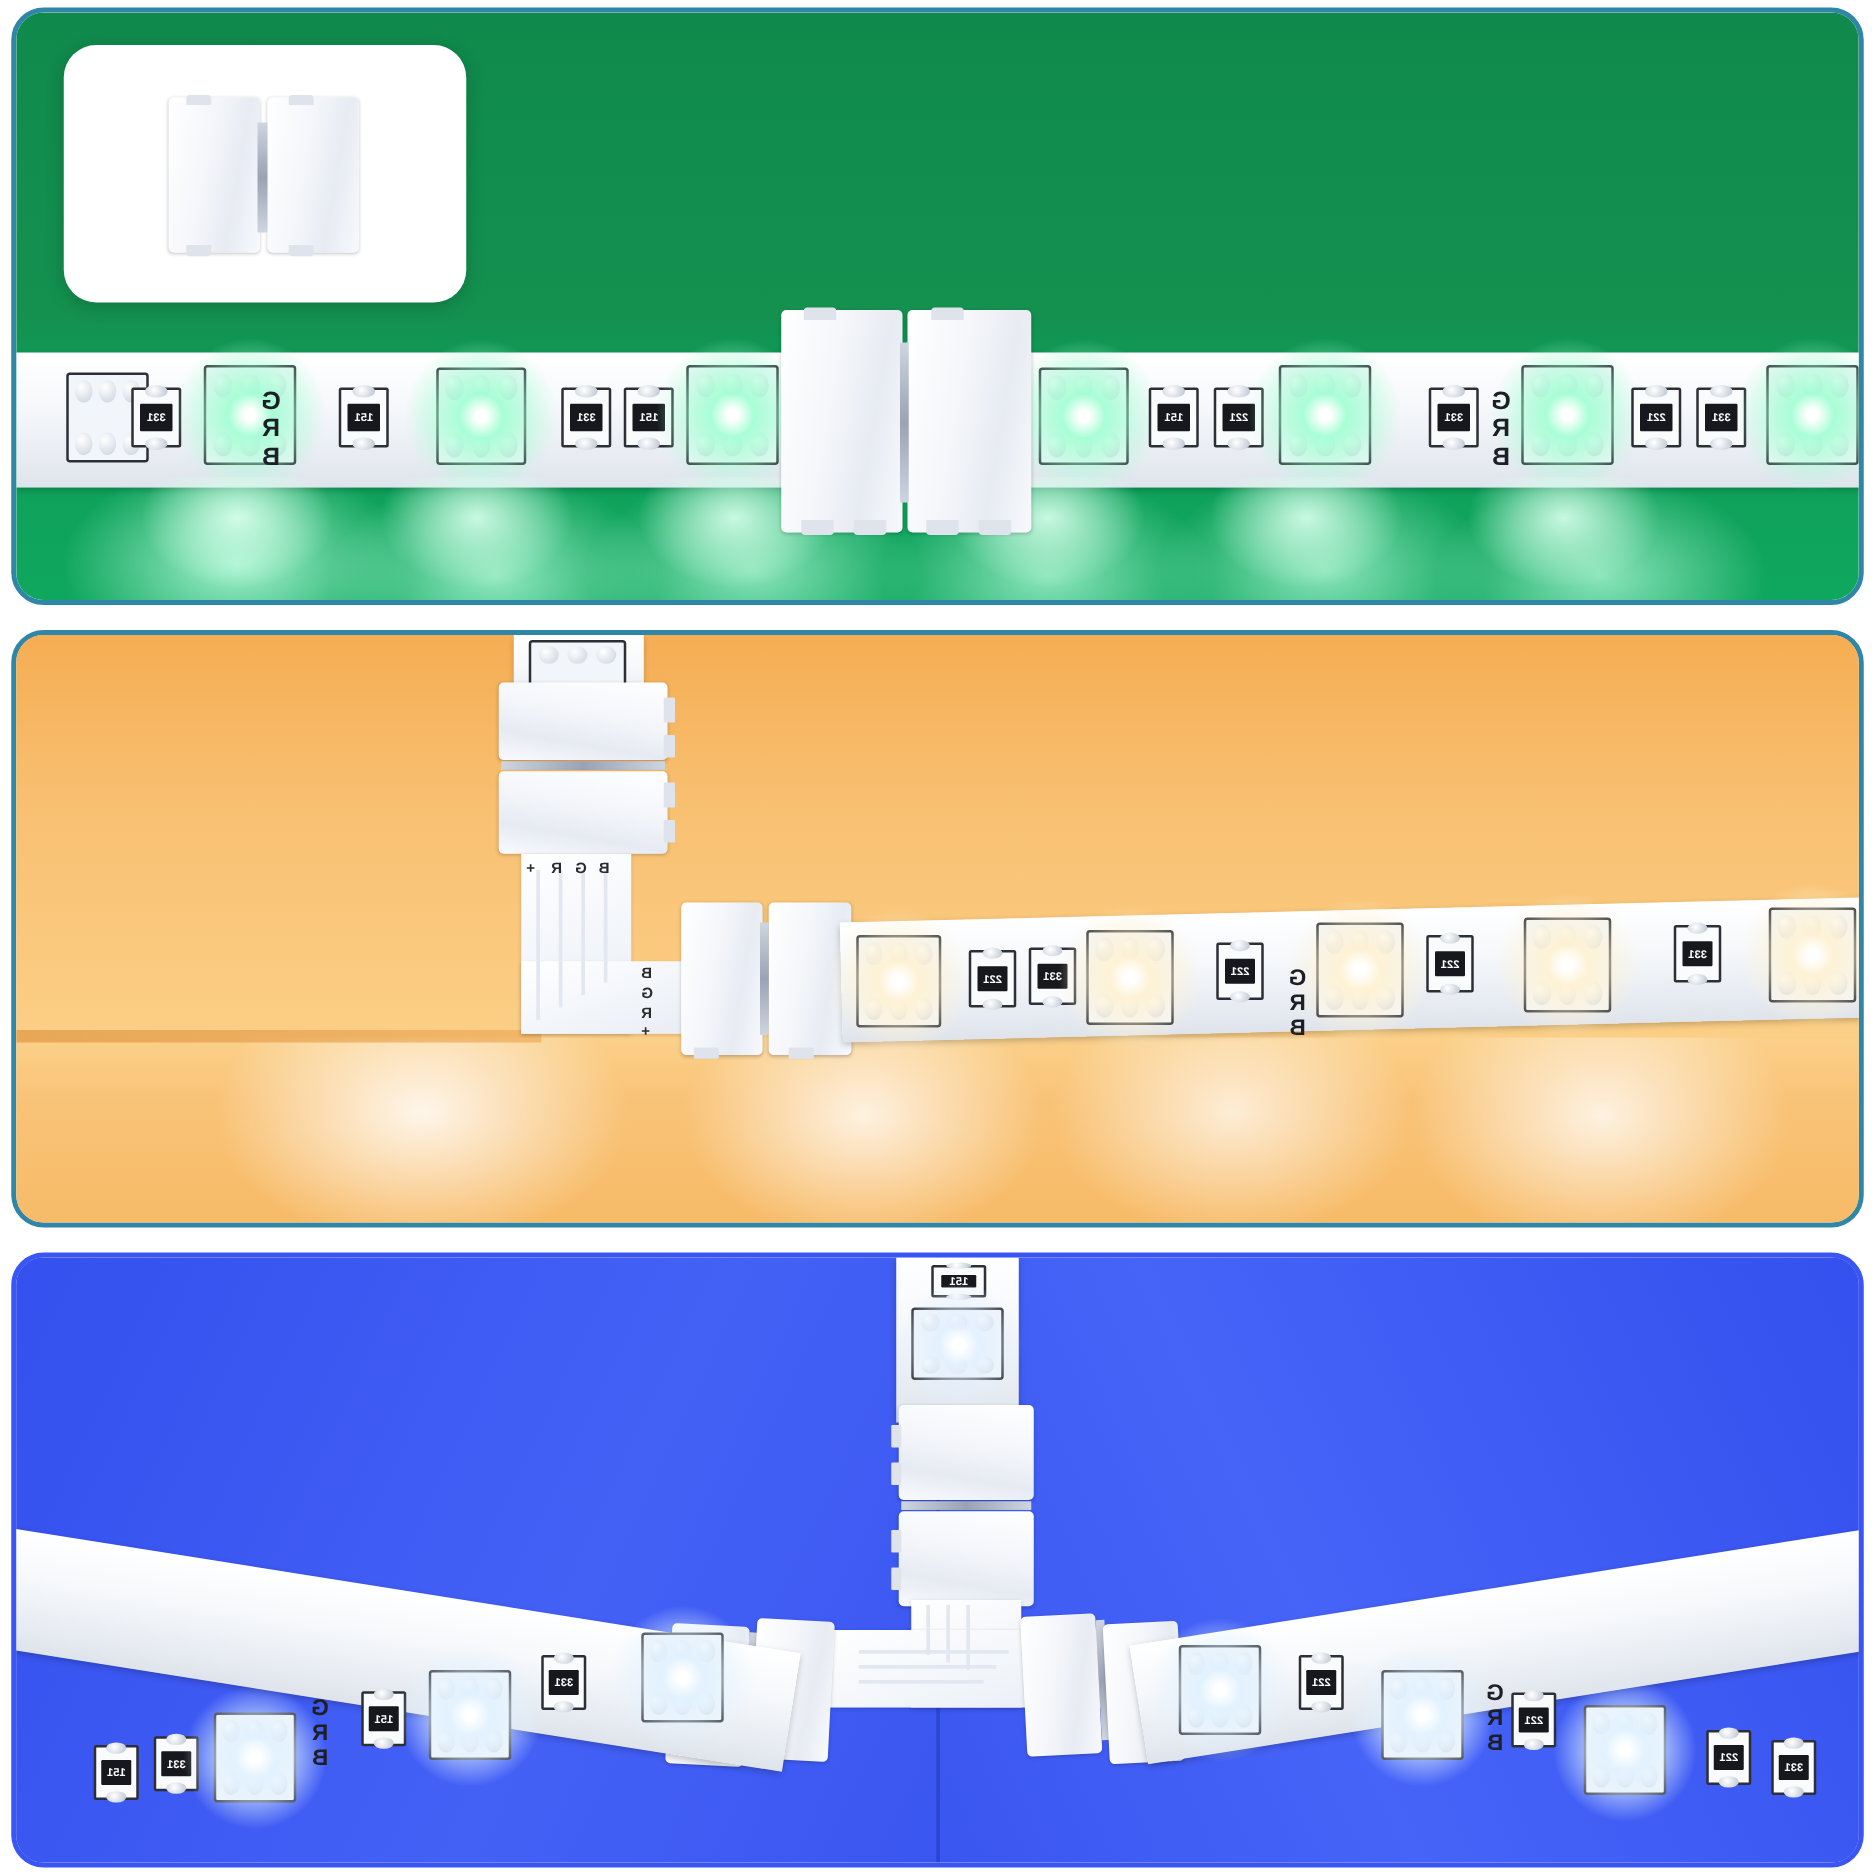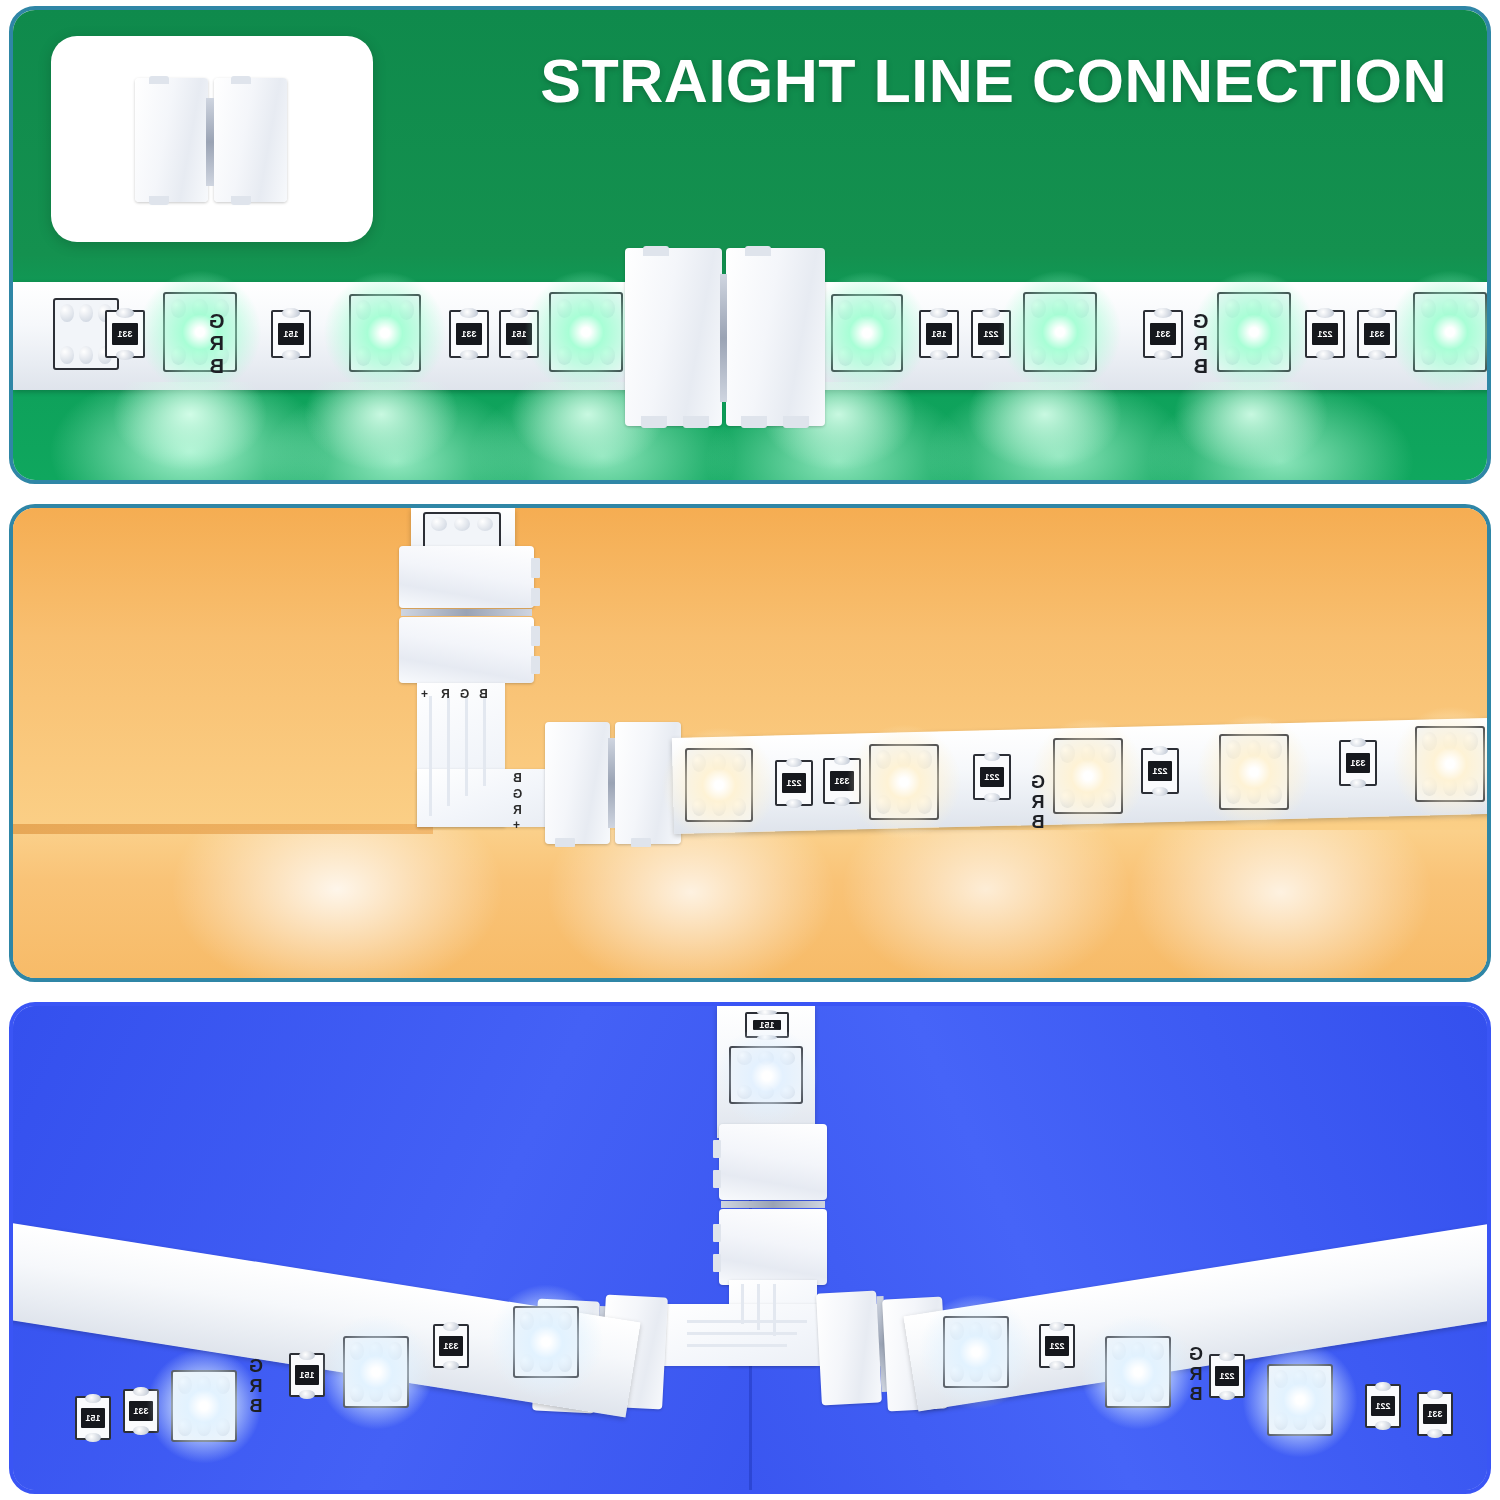--- a/index.html
+++ b/index.html
@@ -299,21 +299,20 @@
         <div class="clamp" style="left:0;top:0;width:73px;height:124px;"></div>
         <div class="clamp" style="left:79px;top:0;width:73px;height:124px;"></div>
         <div class="pcbline v" style="left:71px;top:20px;width:8px;height:88px;"></div>
         <div class="notch" style="left:14px;top:-2px;width:20px;height:8px;border-radius:3px 3px 0 0;"></div>
         <div class="notch" style="left:96px;top:-2px;width:20px;height:8px;border-radius:3px 3px 0 0;"></div>
         <div class="notch" style="left:14px;top:118px;width:20px;height:9px;border-radius:0 0 3px 3px;"></div>
         <div class="notch" style="left:96px;top:118px;width:20px;height:9px;border-radius:0 0 3px 3px;"></div>
       </div>
     </div>
 
-    <div class="title" id="title-straight">STRAIGHT LINE CONNECTION</div>
   </div>
 
   <div class="panel" id="panel-right">
     <div class="bg bg-amber"></div>
     <div class="amber-wall"></div>
     <div class="amber-floor"></div>
     <div class="amber-corner"></div>
 
     <div class="strip" style="left:398px;top:0px;width:104px;height:66px;"></div>
     <div class="led" style="left:410px;top:4px;width:78px;height:58px;">

